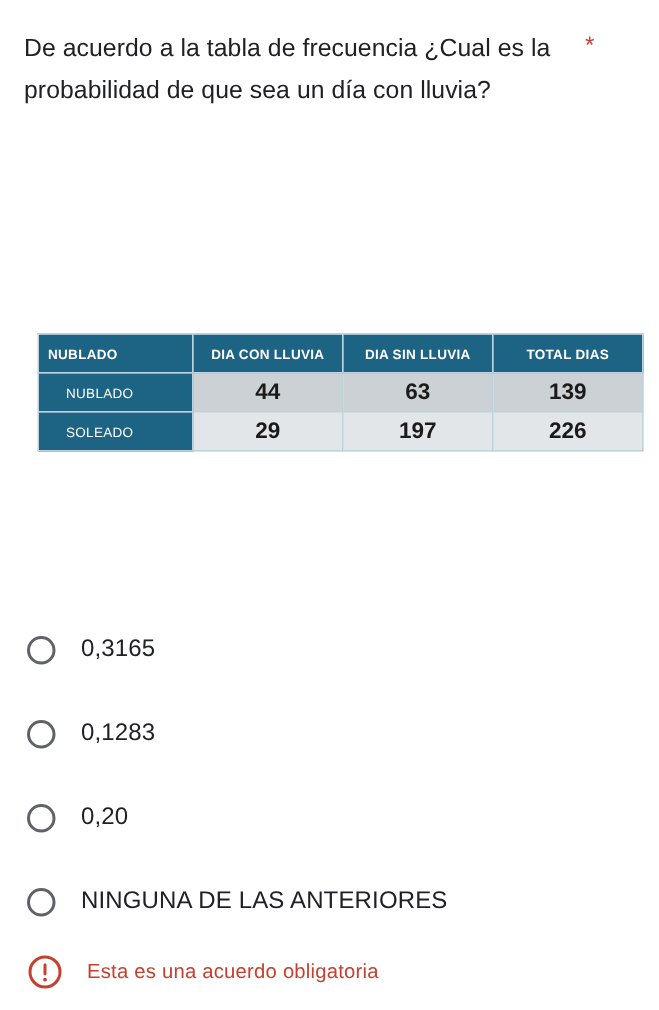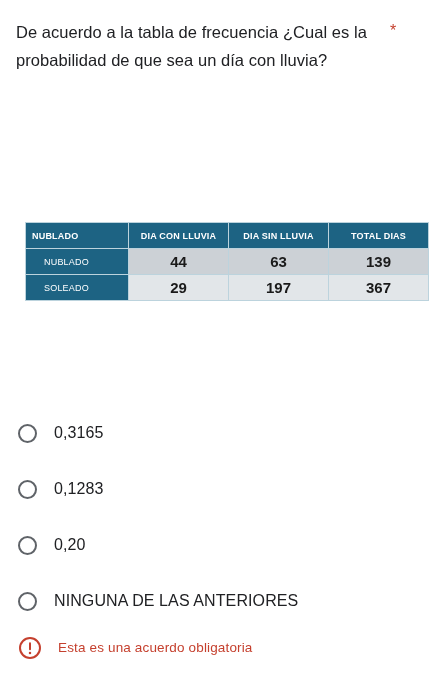--- a/index.html
+++ b/index.html
@@ -185,21 +185,21 @@
       <tr class="band-a">
         <td class="rowhead">NUBLADO</td>
         <td class="num">44</td>
         <td class="num">63</td>
         <td class="num">139</td>
       </tr>
       <tr class="band-b">
         <td class="rowhead">SOLEADO</td>
         <td class="num">29</td>
         <td class="num">197</td>
-        <td class="num">367</td>
+        <td class="num">226</td>
       </tr>
     </tbody>
   </table>
 </div>
 
 <div class="options">
   <div class="option-row">
     <div class="radio"></div>
     <div class="option-label">0,3165</div>
   </div>

